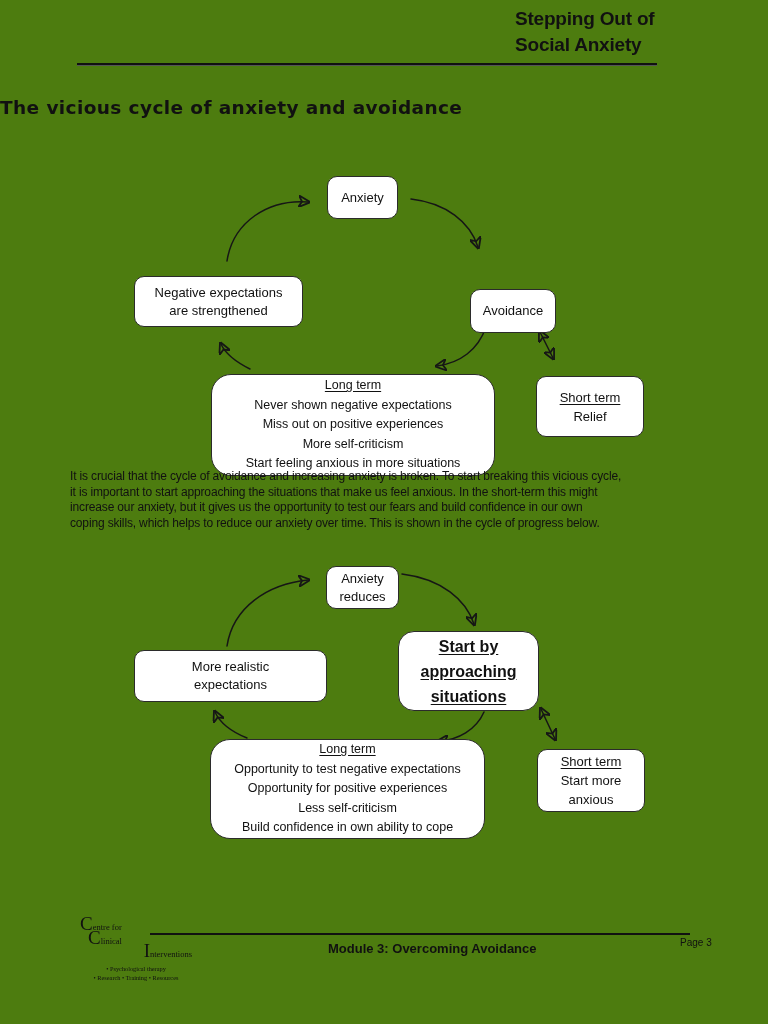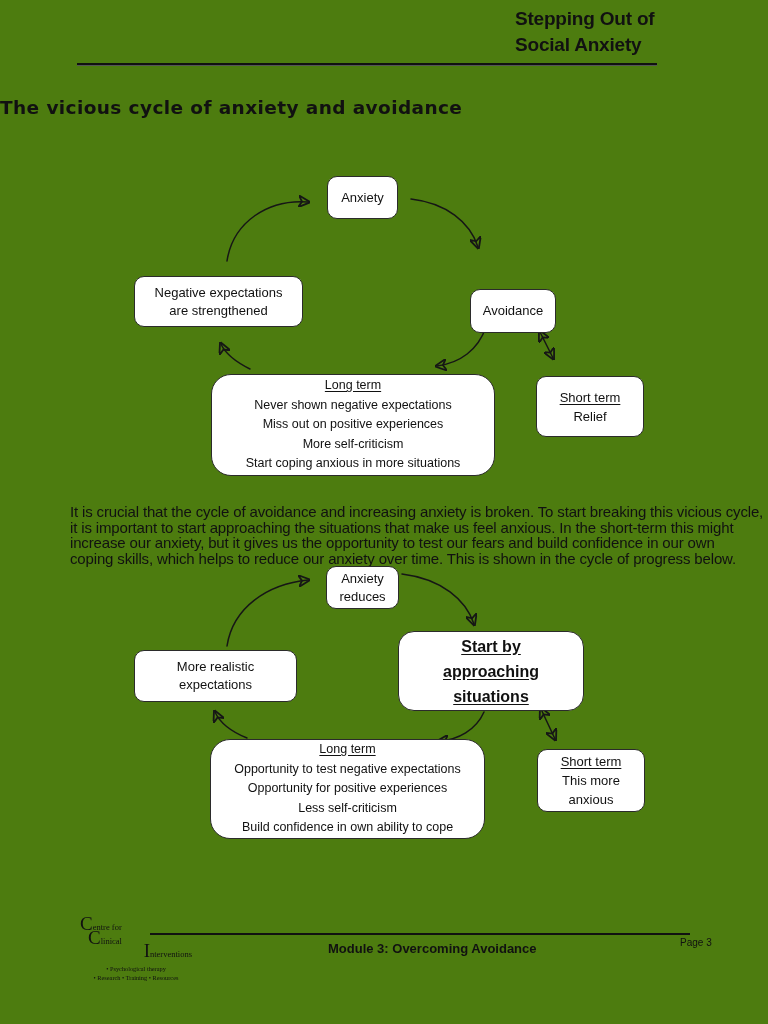--- a/index.html
+++ b/index.html
@@ -23,27 +23,27 @@
     background:#fff; display:flex; flex-direction:column; justify-content:center;
     align-items:center; text-align:right; font-size:13px; line-height:1.38; }
   .box.big { border-radius:20px; font-size:12.5px; line-height:19.6px; padding:2px 6px; }
   .u { text-decoration:underline; text-underline-offset:2px; }
   #box-anxiety1     { left:327px; top:176px; width:71px;  height:43px; }
   #box-negexp       { left:134px; top:276px; width:169px; height:51px; }
   #box-avoidance    { left:470px; top:275px; width:86px;  height:44px;margin-top:14px; }
   #box-longterm1    { left:211px; top:374px; width:284px; height:102px; }
   #box-shortterm1   { left:536px; top:376px; width:108px; height:61px; line-height:19px; }
   #box-anxreduces   { left:326px; top:566px; width:73px;  height:43px; line-height:18px; }
-  #box-morereal     { left:134px; top:650px; width:163px; height:52px; }
-  #box-startby      { left:398px; top:631px; width:186px; height:80px; border-radius:16px;
+  #box-morereal     { left:134px; top:650px; width:193px; height:52px; }
+  #box-startby      { left:398px; top:631px; width:141px; height:80px; border-radius:16px;
                       font-weight:bold; font-size:16px; line-height:25px; }
   #box-longterm2    { left:210px; top:739px; width:275px; height:100px; }
   #box-shortterm2   { left:537px; top:749px; width:108px; height:63px; line-height:19px; }
   
-  .body-par { position:absolute; left:70px; top:504px; font-size:15px;
+  .body-par { position:absolute; left:70px; top:469px; font-size:12px;
     line-height:15.6px; letter-spacing:-0.15px; white-space:nowrap; }
   
   .arrows { position:absolute; left:0; top:0; width:768px; height:1024px;
     pointer-events:none; }
   .arrows path { stroke:#161616; stroke-width:1.5; fill:none; stroke-linecap:round; }
   
   .cci-logo { position:absolute; left:80px; top:919px; width:112px;
     font-family:"Liberation Serif", serif; font-size:8.5px; line-height:10.5px; }
   .cci-line::first-letter { font-size:19px; font-family:"Liberation Serif", serif; }
   .cci-l2 { margin-left:8px; }
@@ -96,21 +96,21 @@
     <div>are strengthened</div>
   </div>
   <div class="box" id="box-avoidance">
     <div>Avoidance</div>
   </div>
   <div class="box big" id="box-longterm1">
     <div class="u">Long term</div>
     <div>Never shown negative expectations</div>
     <div>Miss out on positive experiences</div>
     <div>More self-criticism</div>
-    <div>Start coping anxious in more situations</div>
+    <div>Start feeling anxious in more situations</div>
   </div>
   <div class="box" id="box-shortterm1">
     <div class="u">Short term</div>
     <div>Relief</div>
   </div>
 
   <div class="body-par">
     <div>It is crucial that the cycle of avoidance and increasing anxiety is broken. To start breaking this vicious cycle,</div>
     <div>it is important to start approaching the situations that make us feel anxious. In the short-term this might</div>
     <div>increase our anxiety, but it gives us the opportunity to test our fears and build confidence in our own</div>
@@ -132,21 +132,21 @@
   </div>
   <div class="box big" id="box-longterm2">
     <div class="u">Long term</div>
     <div>Opportunity to test negative expectations</div>
     <div>Opportunity for positive experiences</div>
     <div>Less self-criticism</div>
     <div>Build confidence in own ability to cope</div>
   </div>
   <div class="box" id="box-shortterm2">
     <div class="u">Short term</div>
-    <div>This more</div>
+    <div>Start more</div>
     <div>anxious</div>
   </div>
 
   <div class="cci-logo">
     <div class="cci-line cci-l1">Centre for</div>
     <div class="cci-line cci-l2">Clinical</div>
     <div class="cci-line cci-l3">Interventions</div>
     <div class="cci-tag cci-tag1">• Psychological therapy</div>
     <div class="cci-tag">• Research  • Training  • Resources</div>
   </div>

